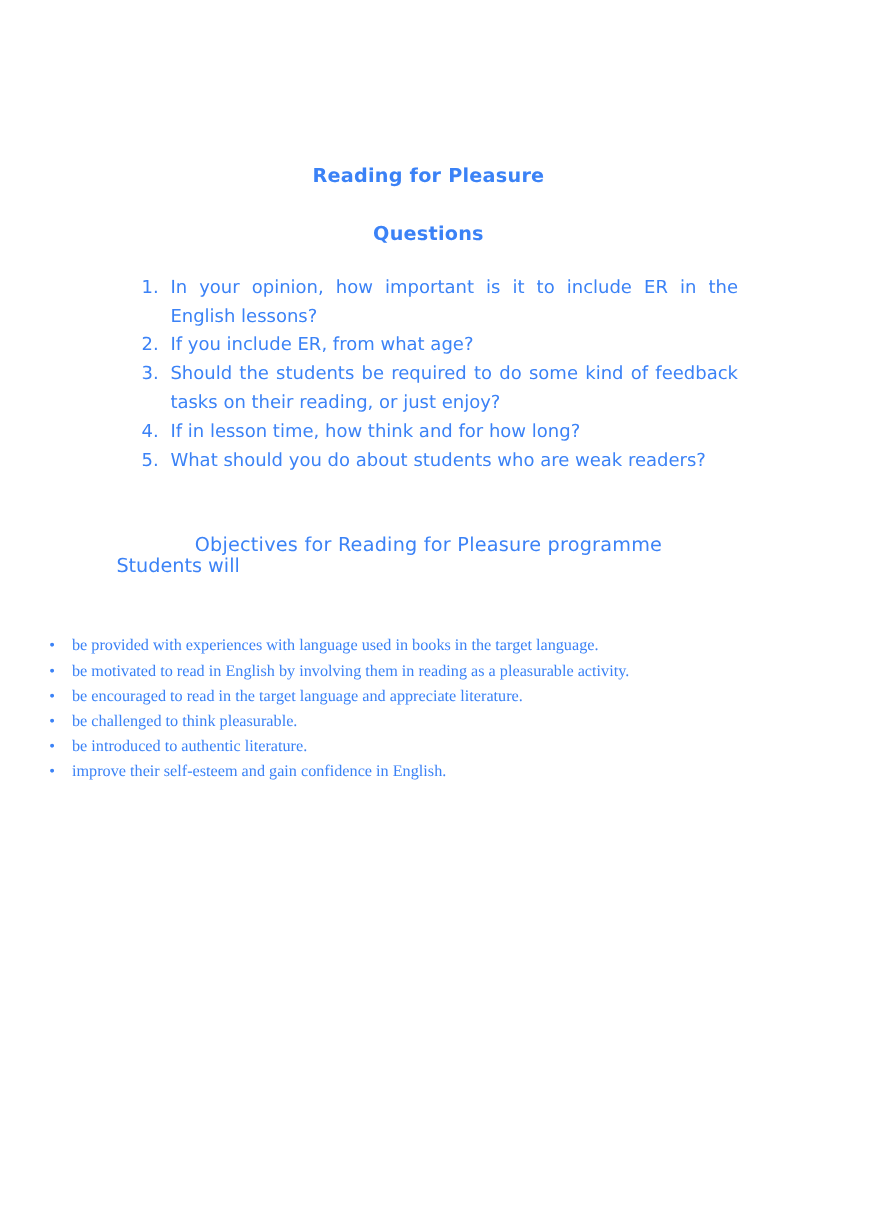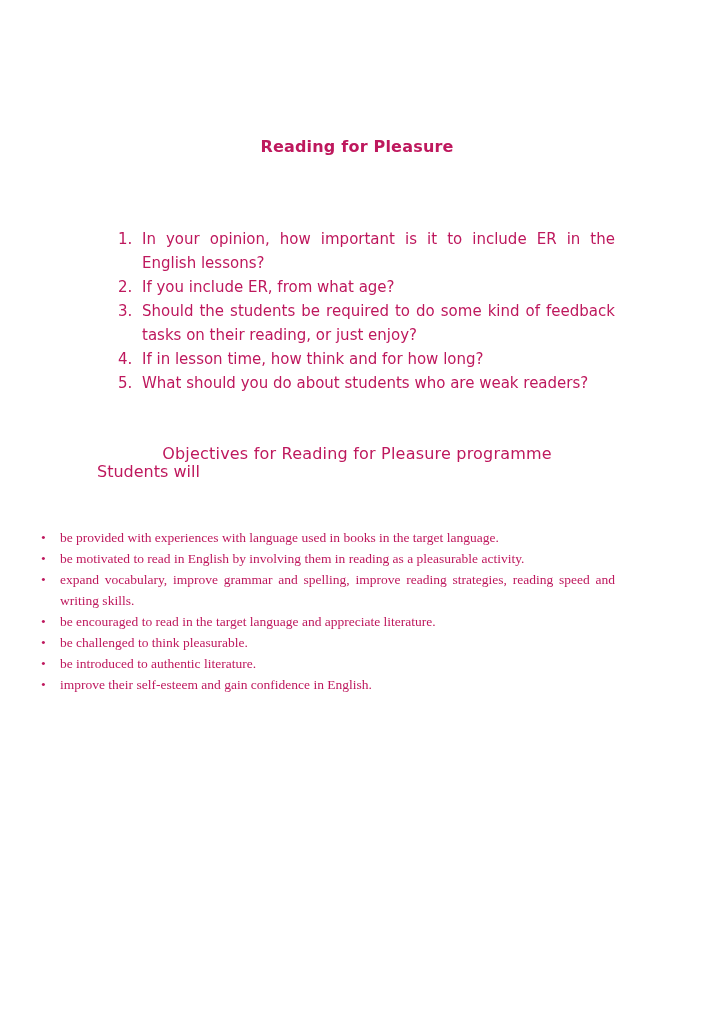--- a/index.html
+++ b/index.html
@@ -6,21 +6,21 @@
     margin: 0;
     padding: 0;
     background: #ffffff;
   }
   .page {
     position: relative;
     width: 725px;
     height: 872px;
     background: #ffffff;
     font-family: "DejaVu Sans", sans-serif;
-    color: #be185d;
+    color: #3b82f6;
     overflow: hidden;
   }
   .centered-block {
     position: absolute;
     left: 0;
     width: 714px;
     text-align: center;
   }
   .doc-title {
     top: 137px;
@@ -94,36 +94,36 @@
     top: 0;
   }
 </style>
 </head>
 <body>
 
 <div class="page">
 
   <div class="centered-block doc-title">Reading for Pleasure</div>
 
+  <div class="centered-block doc-subtitle">Questions</div>
 
   <ol class="questions">
       <li>In your opinion, how important is it to include ER in the English lessons?</li>
       <li>If you include ER, from what age?</li>
       <li>Should the students be required to do some kind of feedback tasks on their reading, or just enjoy?</li>
       <li>If in lesson time, how think and for how long?</li>
       <li>What should you do about students who are weak readers?</li>
     </ol>
 
   <div class="centered-block objectives-heading">Objectives for Reading for Pleasure programme</div>
 
   <div class="objectives-intro">Students will</div>
 
   <ul class="objectives-list">
       <li>be provided with experiences with language used in books in the target language.</li>
       <li>be motivated to read in English by involving them in reading as a pleasurable activity.</li>
-      <li>expand vocabulary, improve grammar and spelling, improve reading strategies, reading speed and writing skills.</li>
       <li>be encouraged to read in the target language and appreciate literature.</li>
       <li>be challenged to think pleasurable.</li>
       <li>be introduced to authentic literature.</li>
       <li>improve their self-esteem and gain confidence in English.</li>
     </ul>
 
 </div>
 
 </body></html>

